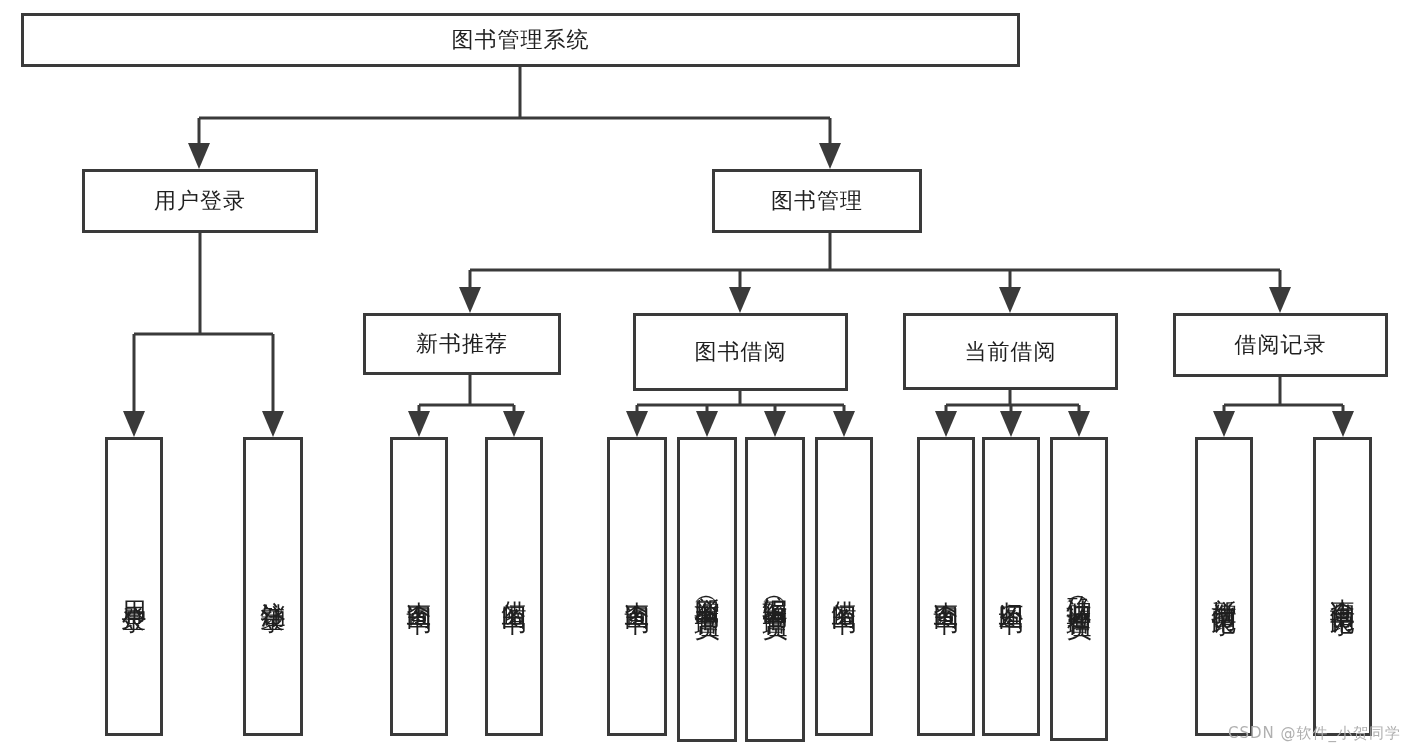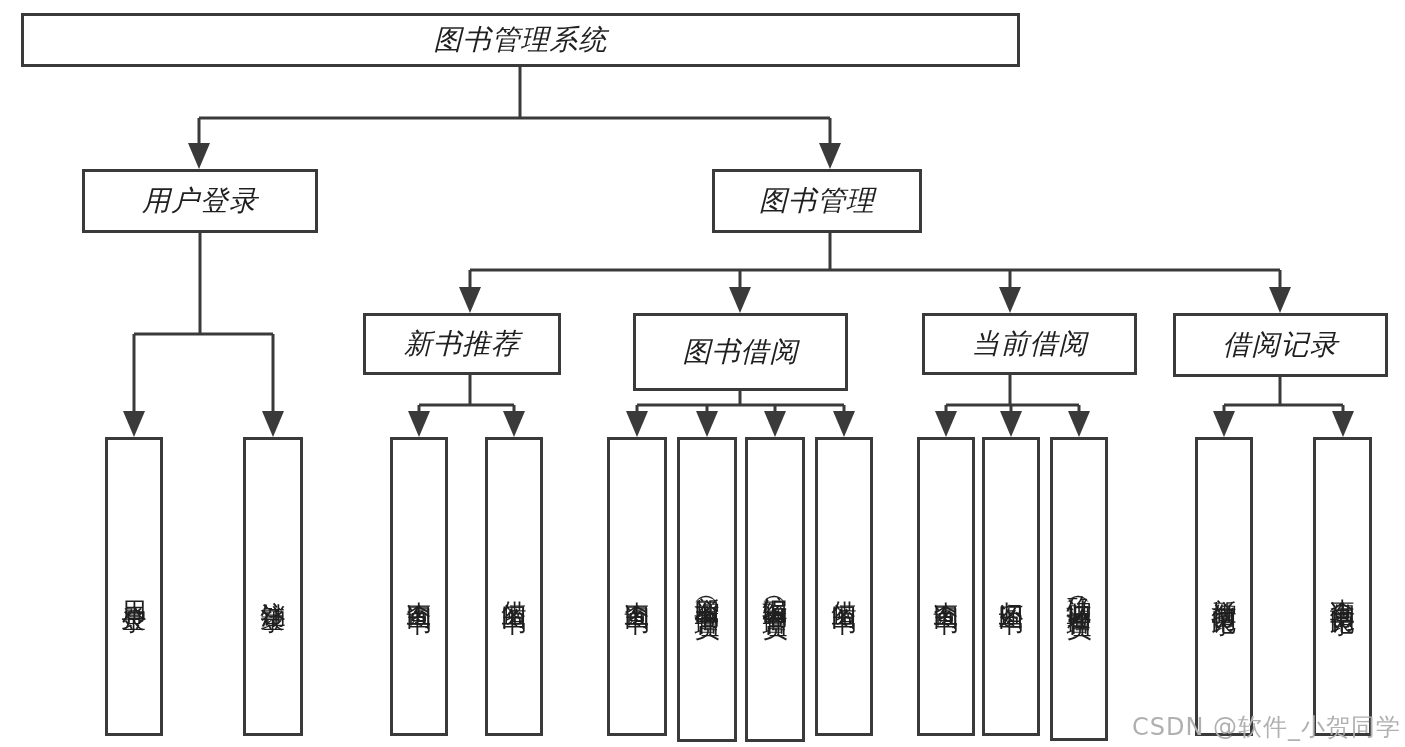--- a/index.html
+++ b/index.html
@@ -7,30 +7,30 @@
     position:relative;width:1405px;height:747px;background:var(--background,#fff);
     font-family:"DejaVu Sans","Liberation Sans",sans-serif;overflow:hidden;
   }
   .wires{position:absolute;left:0;top:0;z-index:1;color:var(--line,#3a3a3a);}
   .box{
     position:absolute;box-sizing:border-box;background:#fff;
     border:3px solid var(--line,#3a3a3a);
     display:flex;align-items:center;justify-content:center;z-index:2;
   }
   .hl{
-    font-size:28px;letter-spacing:1px;color:var(--text,#1f1f1f);
-    white-space:nowrap;line-height:1;font-style:italic;
+    font-size:22px;letter-spacing:1px;color:var(--text,#1f1f1f);
+    white-space:nowrap;line-height:1;
   }
   .vl{
     writing-mode:vertical-rl;text-orientation:mixed;
     font-size:25px;letter-spacing:3px;color:var(--text,#1f1f1f);line-height:1;
   }
   .watermark{
     position:absolute;right:4px;bottom:4px;z-index:3;
-    font-size:24px;color:var(--watermark,#b0b0b0);letter-spacing:1px;white-space:nowrap;
+    font-size:15px;color:var(--watermark,#b0b0b0);letter-spacing:1px;white-space:nowrap;
   }
 </style>
 </head>
 <body>
 
 <div class="stage">
 
   <svg class="wires" width="1405" height="747" viewBox="0 0 1405 747">
     <g stroke="currentColor" stroke-width="3" fill="none">
 
@@ -81,21 +81,21 @@
   <div class="box" style="left:712px;top:169px;width:210px;height:64px">
     <span class="hl">图书管理</span>
   </div>
 
   <div class="box" style="left:363px;top:313px;width:198px;height:62px">
     <span class="hl">新书推荐</span>
   </div>
   <div class="box" style="left:633px;top:313px;width:215px;height:78px">
     <span class="hl">图书借阅</span>
   </div>
-  <div class="box" style="left:922px;top:313px;width:215px;height:62px">
+  <div class="box" style="left:903px;top:313px;width:215px;height:77px">
     <span class="hl">当前借阅</span>
   </div>
   <div class="box" style="left:1173px;top:313px;width:215px;height:64px">
     <span class="hl">借阅记录</span>
   </div>
 
   <div class="box" style="left:105px;top:437px;width:58px;height:299px">
     <span class="vl">用户登录</span>
   </div>
   <div class="box" style="left:243px;top:437px;width:60px;height:299px">

